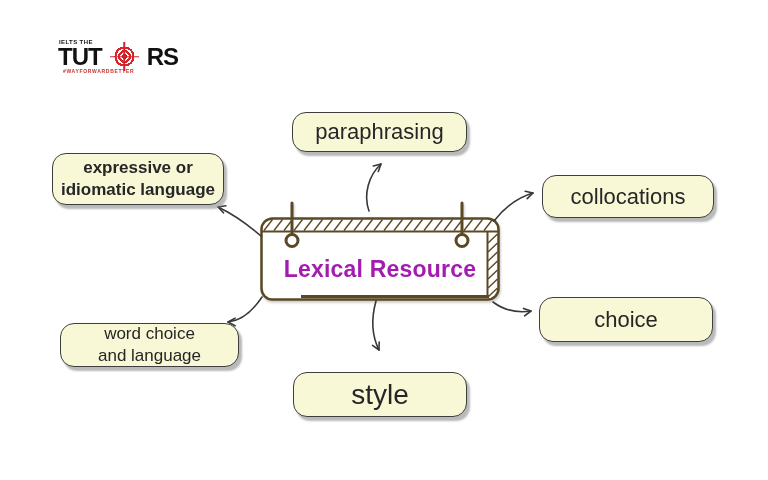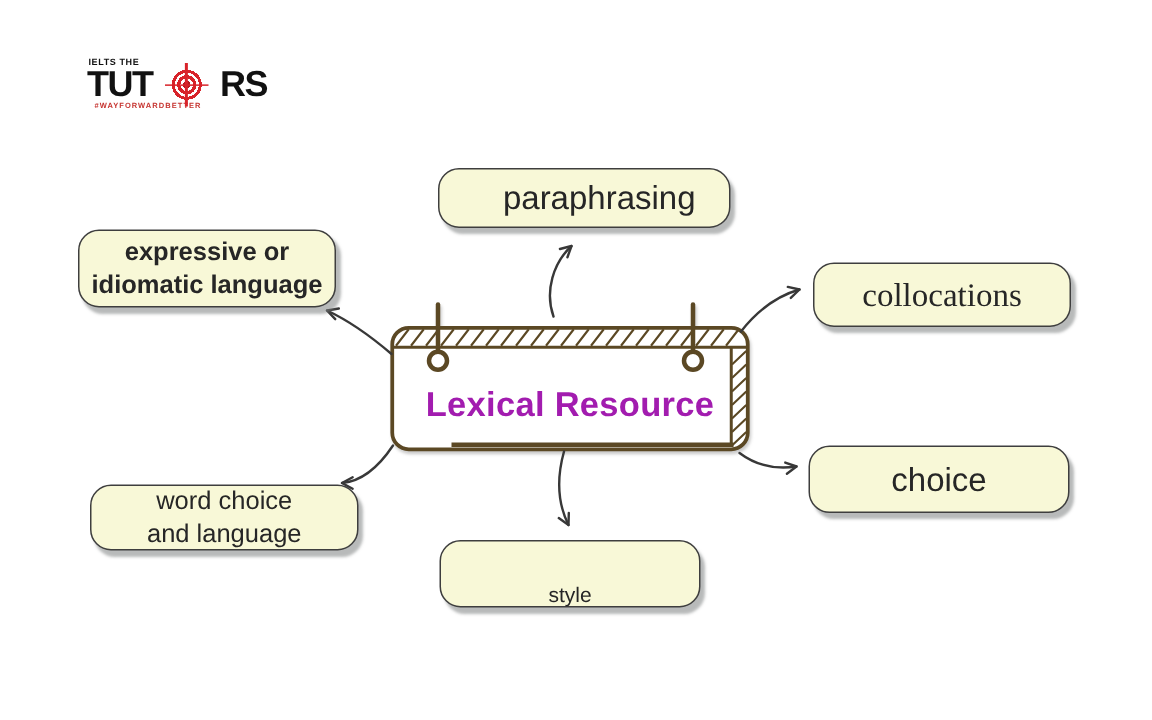--- a/index.html
+++ b/index.html
@@ -24,24 +24,24 @@
   
   .layer{position:absolute;left:0;top:0;z-index:1;}
   .sign-group{filter:drop-shadow(1px 2px 1px rgba(140,140,140,0.45));}
   
   .node{
     position:absolute;z-index:2;display:flex;align-items:center;justify-content:center;
     text-align:center;background:#f8f8d7;border:1.5px solid #3e3e3e;border-radius:14px;
     box-shadow:3px 4px 2px rgba(125,130,130,0.55);color:#262626;
   }
   .node .two-line{line-height:1.3;}
-  #node-paraphrasing{left:292px;top:112px;width:173px;height:38px;font-size:22px;padding-left:20px;}
-  #node-collocations{left:542px;top:175px;width:170px;height:41px;font-size:22px;font-family:Liberation Serif, serif;}
+  #node-paraphrasing{left:292px;top:112px;width:173px;height:38px;font-size:22px;}
+  #node-collocations{left:542px;top:175px;width:170px;height:41px;font-size:22px;}
   #node-idioms{left:539px;top:297px;width:172px;height:43px;font-size:22px;}
-  #node-style{left:293px;top:360px;width:172px;height:43px;font-size:14px;align-items:flex-end;}
+  #node-style{left:293px;top:372px;width:172px;height:43px;font-size:28px;}
   #node-expressive{left:52px;top:153px;width:170px;height:50px;font-size:17px;font-weight:bold;}
   #node-wordchoice{left:60px;top:323px;width:177px;height:42px;font-size:17px;justify-content:center;}
   
   .center-label{
     position:absolute;z-index:3;left:268px;top:247px;width:224px;height:44px;
     display:flex;align-items:center;justify-content:center;
     font-size:23px;font-weight:700;color:#a21caf;letter-spacing:0.2px;
   }
 </style>
 </head>

